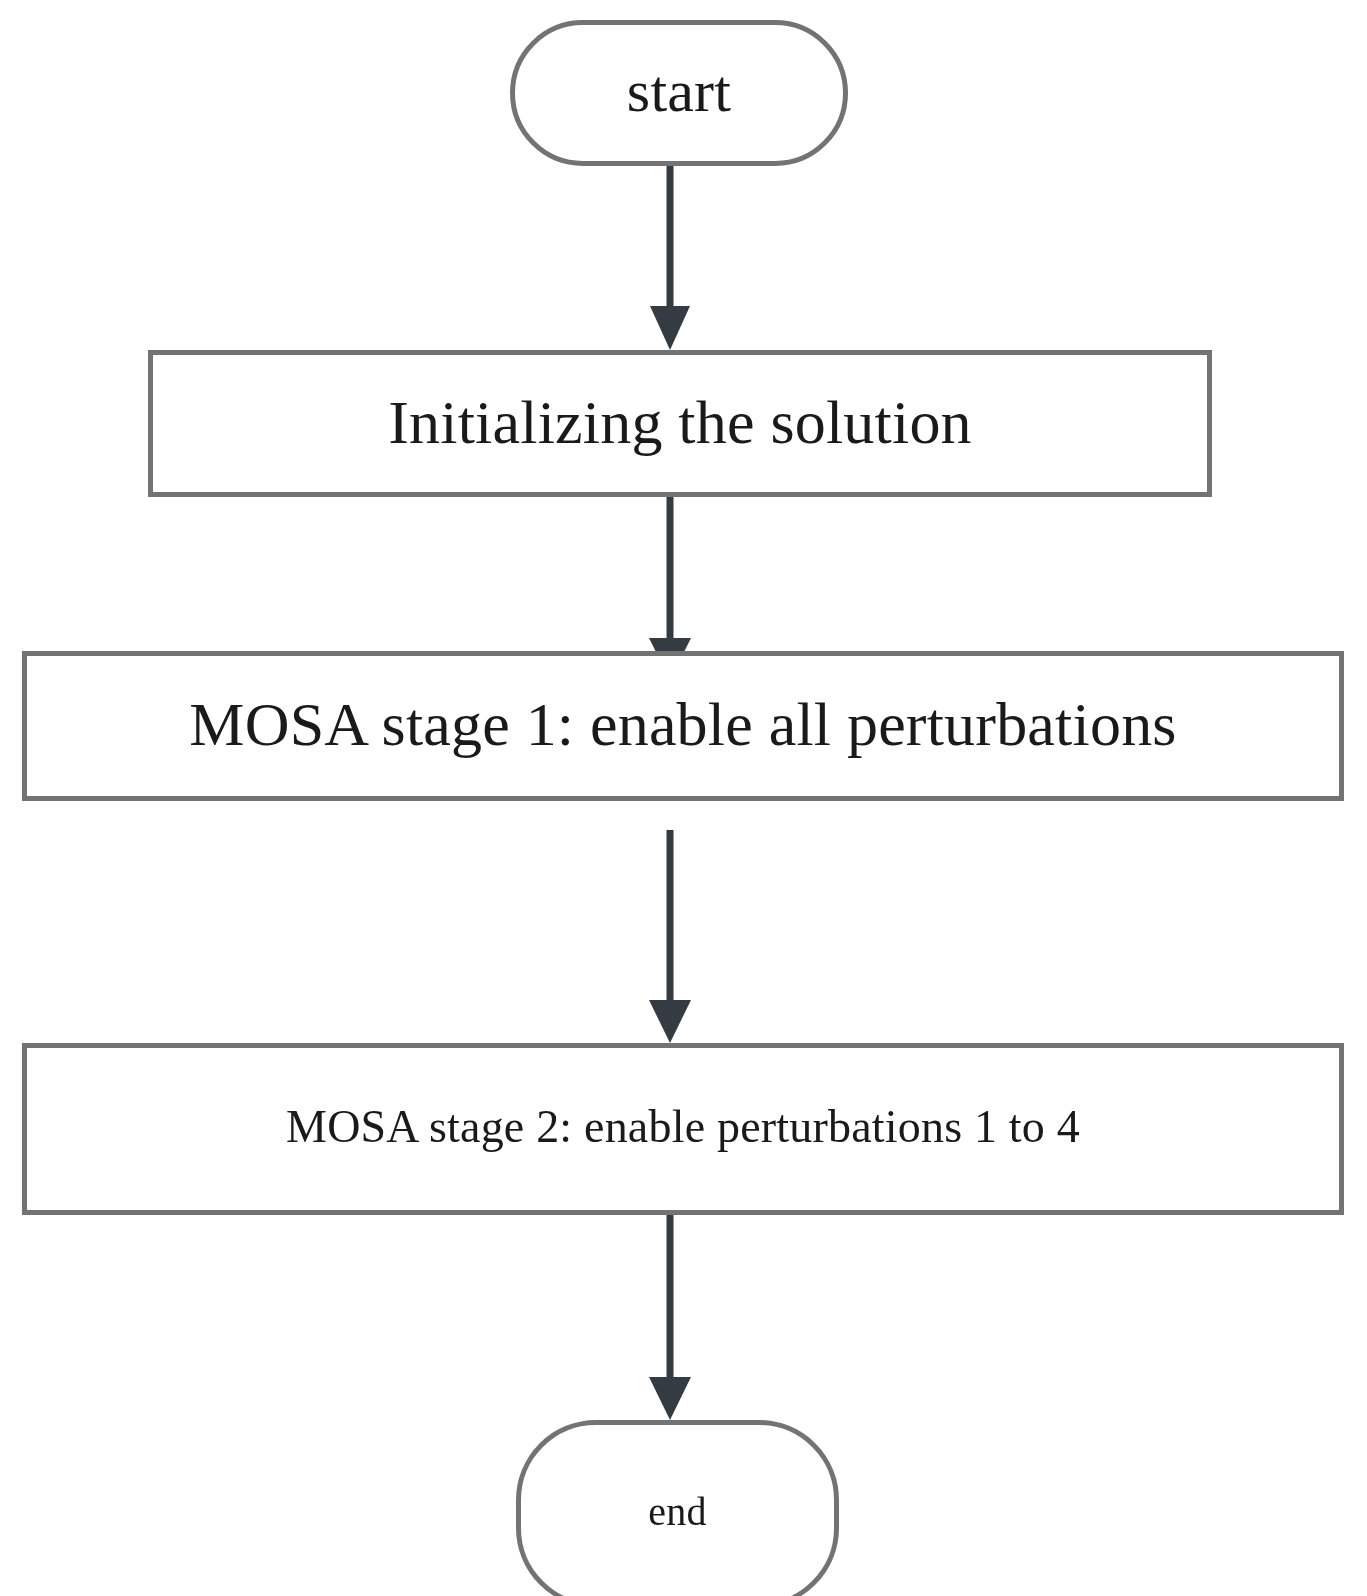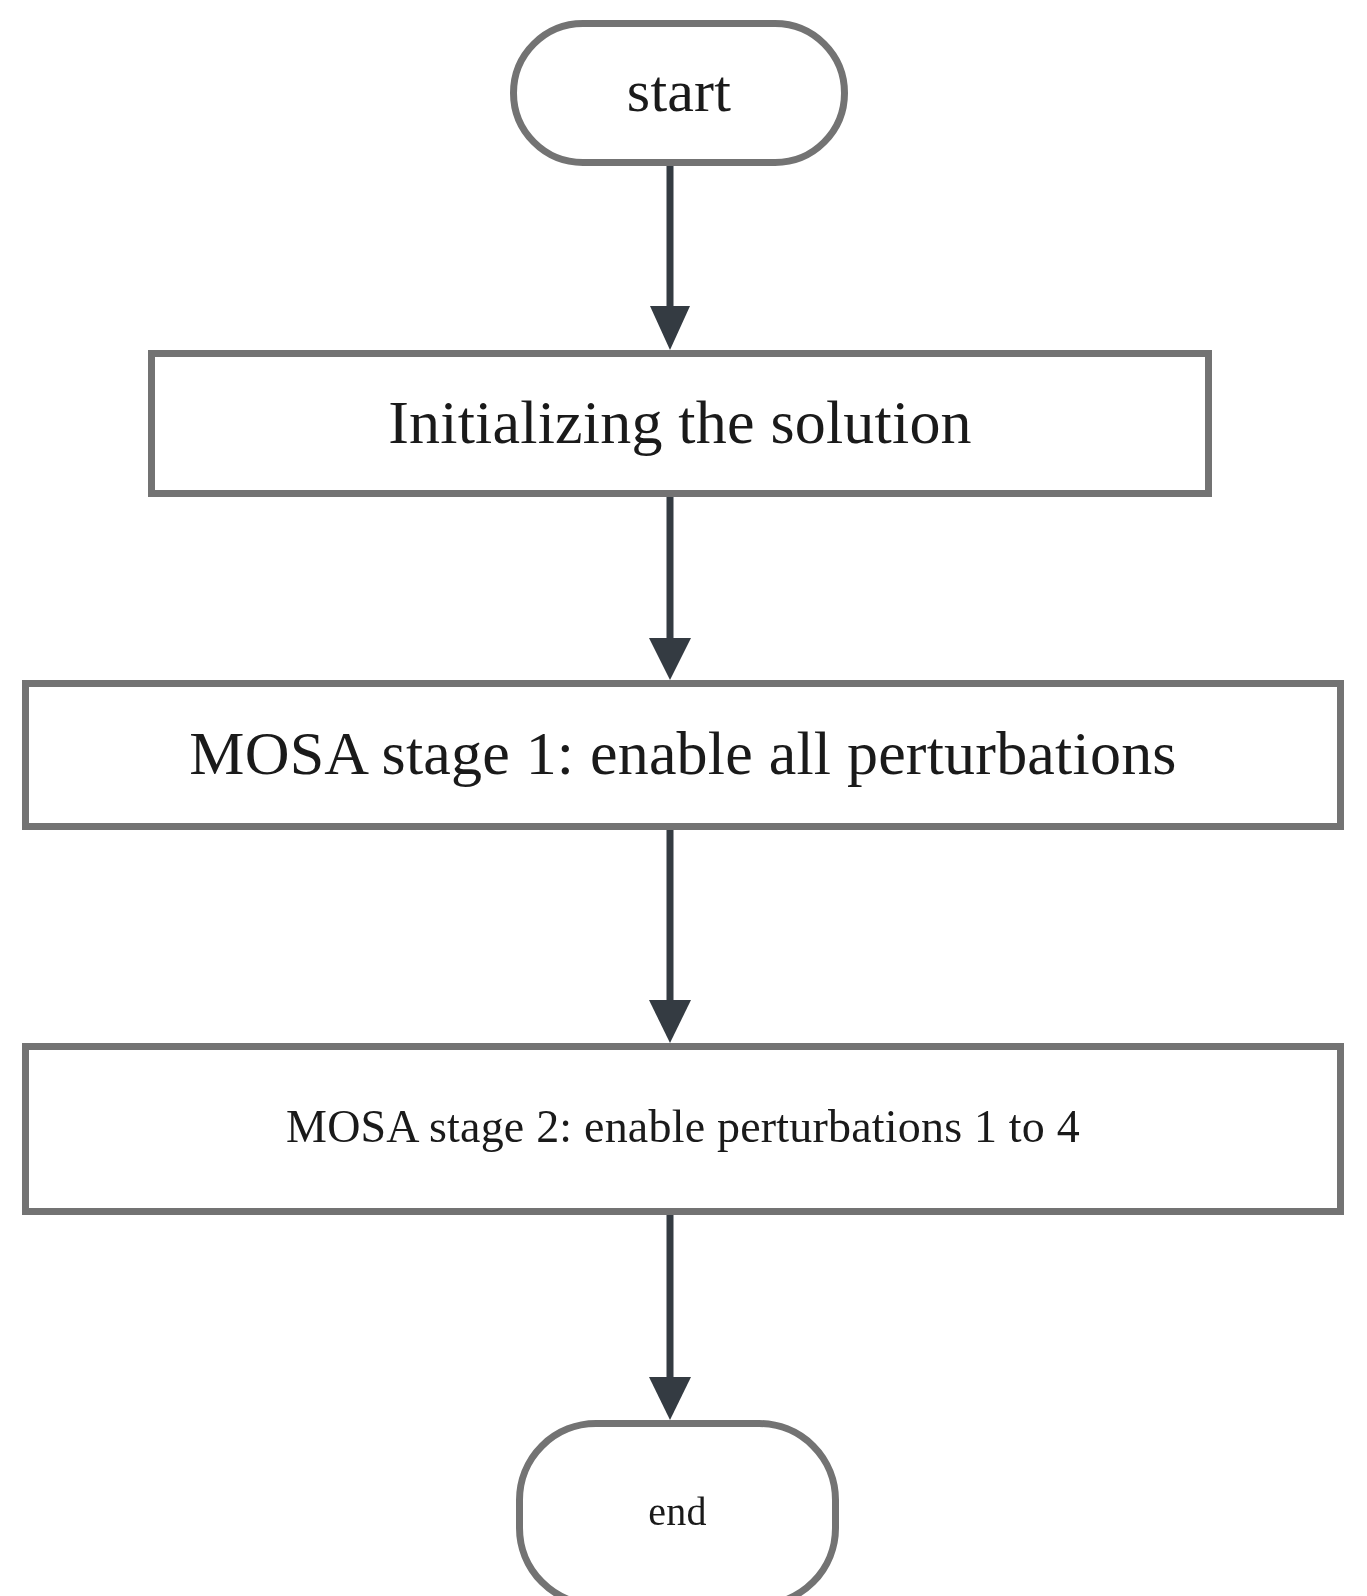--- a/index.html
+++ b/index.html
@@ -25,21 +25,21 @@
     width: 1367px;
     height: 1596px;
   }
   .node {
     position: absolute;
     box-sizing: border-box;
     display: flex;
     align-items: center;
     justify-content: center;
     background: #ffffff;
-    border: 7px solid #737373;
+    border: 5px solid #737373;
     color: #1a1a1a;
     font-family: "Liberation Serif", "DejaVu Serif", serif;
     font-weight: 400;
     line-height: 1;
     letter-spacing: 0.2px;
     white-space: nowrap;
   }
   .node.terminator {
     border-radius: 80px;
   }
@@ -53,21 +53,21 @@
     width: 338px; height: 146px;
     font-size: 60px;
   }
   #node-init {
     left: 148px;  top: 350px;
     width: 1064px; height: 147px;
     font-size: 62px;
     font-family: Liberation Serif, serif;
   }
   #node-stage1 {
-    left: 22px;   top: 680px;
+    left: 22px;   top: 651px;
     width: 1322px; height: 150px;
     font-size: 62px;
   }
   #node-stage2 {
     left: 22px;   top: 1043px;
     width: 1322px; height: 172px;
     font-size: 46px;
   }
   #node-end {
     left: 516px;  top: 1420px;

